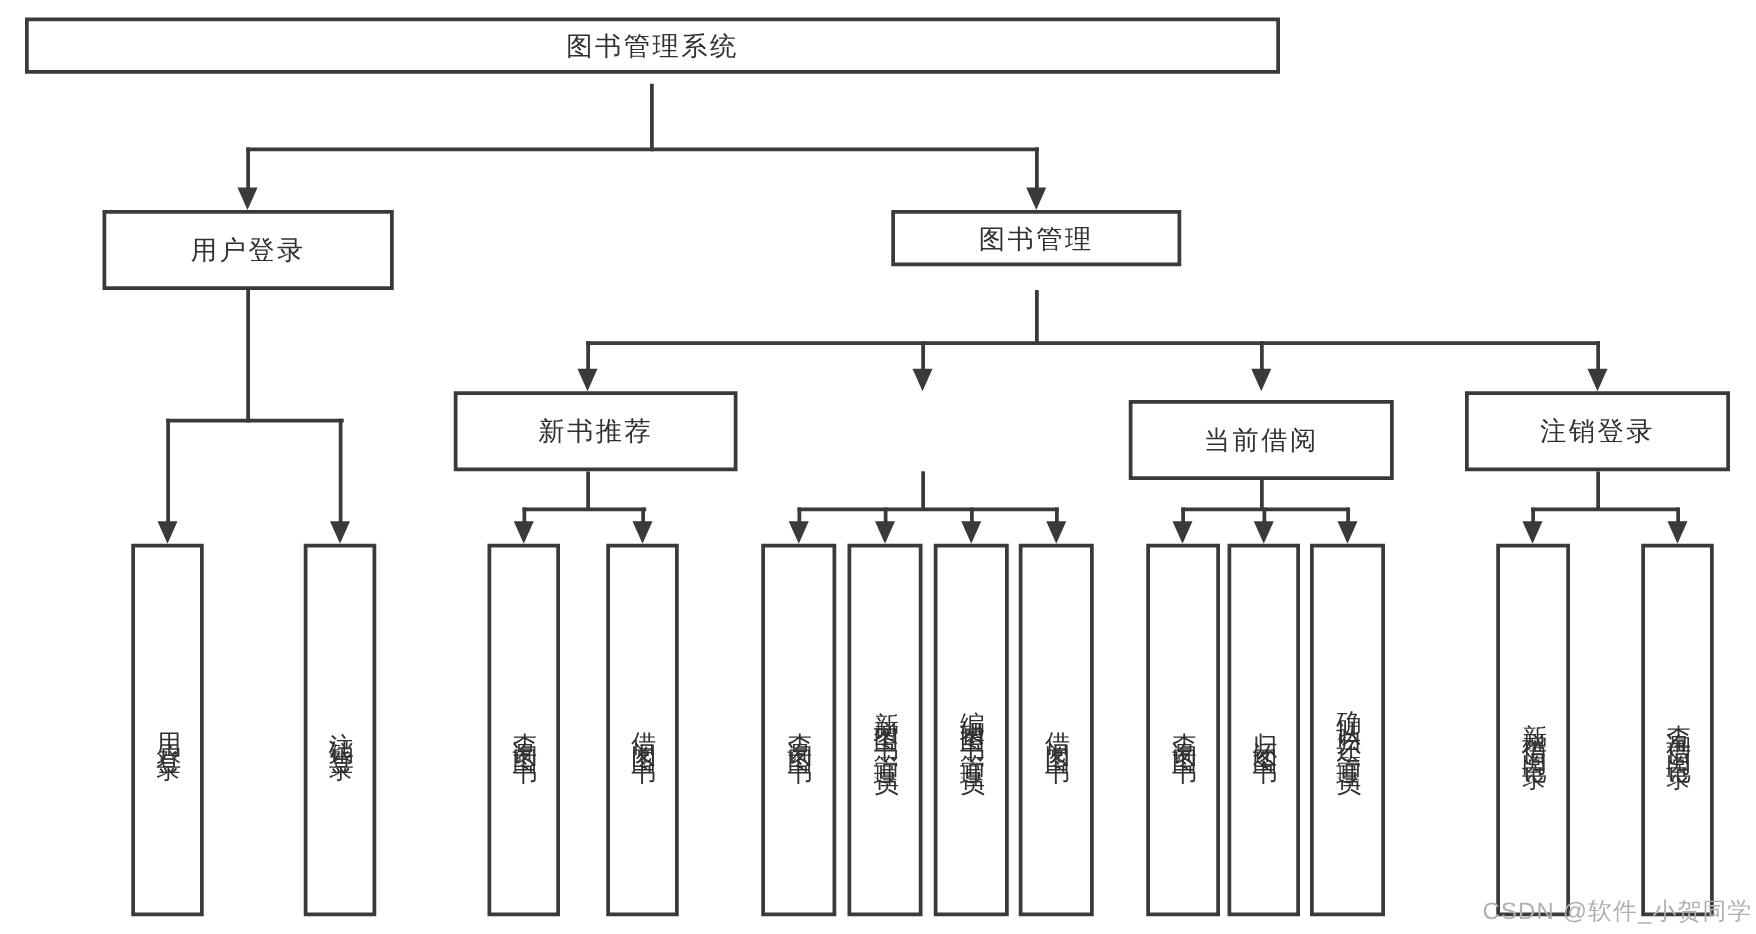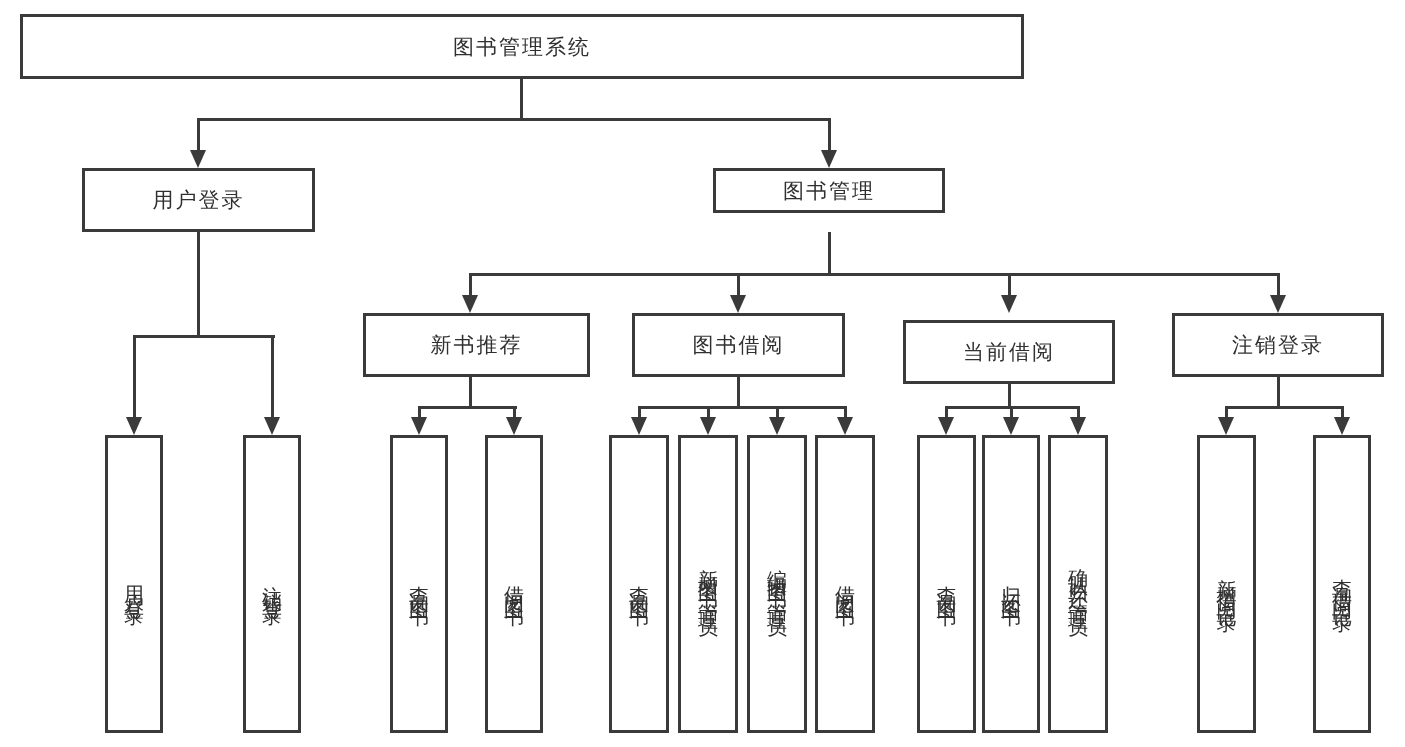--- a/index.html
+++ b/index.html
@@ -101,36 +101,33 @@
   <div class="ln" style="left:1077px;top:406px;width:3px;height:14px"></div>
   <div class="tri" style="left:1070px;top:417px"></div>
 
   <div class="ln" style="left:1277px;top:377px;width:3px;height:31px"></div>
   <div class="ln" style="left:1225px;top:406px;width:118px;height:3px"></div>
   <div class="ln" style="left:1225px;top:406px;width:3px;height:14px"></div>
   <div class="tri" style="left:1218px;top:417px"></div>
   <div class="ln" style="left:1341px;top:406px;width:3px;height:14px"></div>
   <div class="tri" style="left:1334px;top:417px"></div>
 
-  <div class="box" style="left:20px;top:14px;width:1004px;height:65px">
+  <div class="box" style="left:20px;top:14px;width:1004px;height:45px">
     <span>图书管理系统</span>
   </div>
 
   <div class="box" style="left:82px;top:168px;width:233px;height:64px">
     <span>用户登录</span>
   </div>
   <div class="box" style="left:713px;top:168px;width:232px;height:45px">
     <span>图书管理</span>
   </div>
 
   <div class="box" style="left:363px;top:313px;width:227px;height:64px">
     <span>新书推荐</span>
-  </div>
-  <div class="box" style="left:632px;top:313px;width:213px;height:64px">
-    <span>图书借阅</span>
   </div>
   <div class="box" style="left:903px;top:320px;width:212px;height:64px">
     <span>当前借阅</span>
   </div>
   <div class="box" style="left:1172px;top:313px;width:212px;height:64px">
     <span>注销登录</span>
   </div>
 
   <div class="box vbox" style="left:105px;top:435px;width:58px;height:298px">
     <span class="vtext">用户登录</span>
@@ -169,13 +166,14 @@
     <span class="vtext">确认归还（管理员）</span>
   </div>
 
   <div class="box vbox" style="left:1197px;top:435px;width:59px;height:298px">
     <span class="vtext">新增借阅记录</span>
   </div>
   <div class="box vbox" style="left:1313px;top:435px;width:58px;height:298px">
     <span class="vtext">查询借阅记录</span>
   </div>
 
+  <div class="watermark" style="left:1186px;top:716px">CSDN @软件_小贺同学</div>
 </div>
 
 </body></html>

